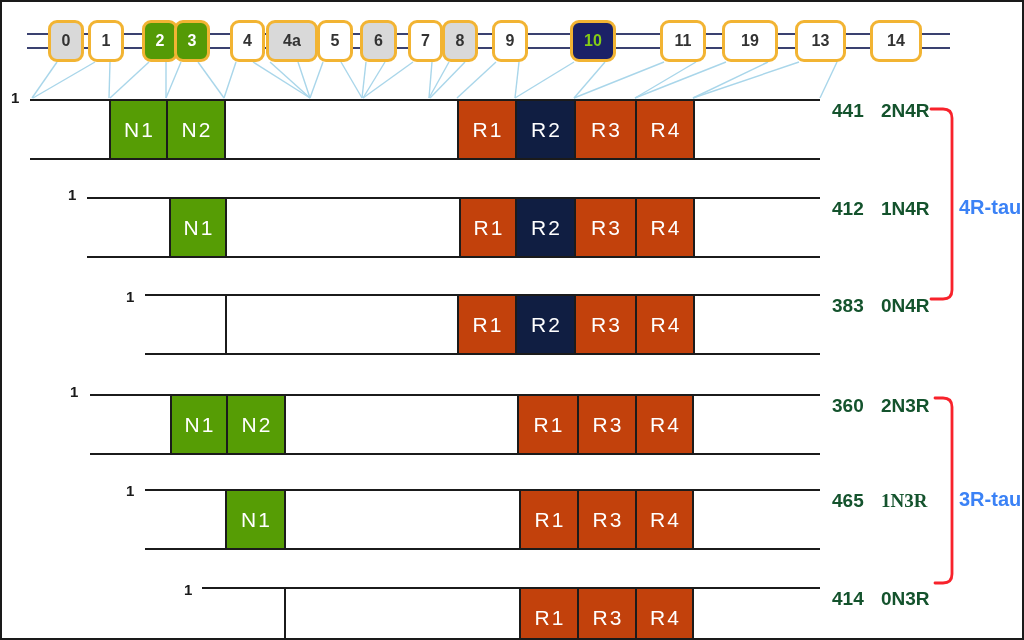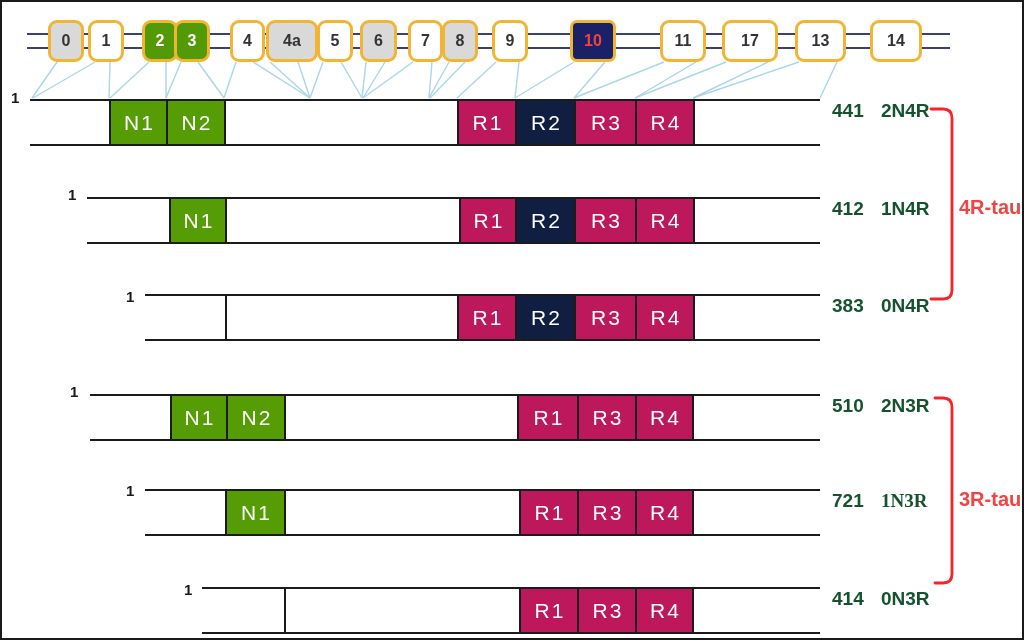--- a/index.html
+++ b/index.html
@@ -11,38 +11,38 @@
   #line-layer{position:absolute;left:0;top:0;width:1024px;height:640px;pointer-events:none;}
   .intron-line{position:absolute;height:2px;background:#3A4170;}
   .exon{
     position:absolute;top:18px;height:36px;box-sizing:content-box;
     border:3px solid #F2B433;border-radius:9px;background:#fff;
     display:flex;align-items:center;justify-content:center;
     font-size:16px;font-weight:600;color:#333333;z-index:3;
   }
   .exon.gray{background:#D9D9D9;}
   .exon.green{background:#549A06;color:#ffffff;}
-  .exon.navy{background:#1B2167;color:#ef4444;border-radius:7px;}
+  .exon.navy{background:#1B2167;color:#84cc16;}
   .iso{
-    position:absolute;box-sizing:border-box;height:47px;
+    position:absolute;box-sizing:border-box;height:61px;
     border:2px solid #1b1b1b;background:#fff;z-index:2;
   }
   .seg{
     position:absolute;top:0;bottom:0;box-sizing:border-box;
     display:flex;align-items:center;justify-content:center;
     font-size:21px;letter-spacing:2px;color:#ffffff;line-height:1;
   }
   .seg.bordered{border-left:2px solid #1b1b1b;}
   .seg.white{background:#ffffff;}
   .seg.green{background:#569D05;}
-  .seg.blue{background:#be185d;}
+  .seg.blue{background:#c2410c;}
   .seg.navy{background:#101E42;}
   .one-label{position:absolute;font-size:15px;font-weight:700;color:#1a1a1a;z-index:4;}
   .len-label,.name-label{position:absolute;font-size:19px;font-weight:600;color:#14532d;z-index:4;white-space:nowrap;}
-  .group-label{position:absolute;font-size:20px;font-weight:600;color:#ef4444;z-index:4;white-space:nowrap;}
+  .group-label{position:absolute;font-size:20px;font-weight:600;color:#3b82f6;z-index:4;white-space:nowrap;}
 </style>
 </head>
 <body>
 
 <div id="canvas">
   <svg id="line-layer" width="1024" height="640" viewBox="0 0 1024 640">
       <line x1="55" y1="60" x2="30" y2="96" stroke="#A9D6EA" stroke-width="1.4"></line>
       <line x1="93" y1="60" x2="31" y2="96" stroke="#A9D6EA" stroke-width="1.4"></line>
       <line x1="108" y1="60" x2="107" y2="96" stroke="#A9D6EA" stroke-width="1.4"></line>
       <line x1="147" y1="60" x2="108" y2="96" stroke="#A9D6EA" stroke-width="1.4"></line>
@@ -83,21 +83,21 @@
       <div class="exon green" style="left: 172px; width: 30px;">3</div>
       <div class="exon white" style="left: 228px; width: 29px;">4</div>
       <div class="exon gray" style="left: 264px; width: 46px;">4a</div>
       <div class="exon white" style="left: 315px; width: 30px;">5</div>
       <div class="exon gray" style="left: 358px; width: 31px;">6</div>
       <div class="exon white" style="left: 406px; width: 29px;">7</div>
       <div class="exon gray" style="left: 440px; width: 30px;">8</div>
       <div class="exon white" style="left: 490px; width: 30px;">9</div>
       <div class="exon navy" style="left: 568px; width: 40px;">10</div>
       <div class="exon white" style="left: 658px; width: 40px;">11</div>
-      <div class="exon white" style="left: 720px; width: 50px;">17</div>
+      <div class="exon white" style="left: 720px; width: 50px;">19</div>
       <div class="exon white" style="left: 793px; width: 45px;">13</div>
       <div class="exon white" style="left: 868px; width: 46px; border-radius: 9px;">14</div>
     </div>
   <div id="isoform-rows">
       <div class="iso" style="left: 28px; top: 97px; width: 790px;">
         <div class="seg white" style="left: -2px; width: 79px;"></div>
         <div class="seg green bordered" style="left: 77px; width: 59px;">N1</div>
         <div class="seg green bordered" style="left: 134px; width: 60px;">N2</div>
         <div class="seg white bordered" style="left: 192px; width: 235px;"></div>
         <div class="seg blue bordered" style="left: 425px; width: 60px;">R1</div>
@@ -138,33 +138,33 @@
         <div class="seg white" style="left: -2px; width: 80px;"></div>
         <div class="seg green bordered" style="left: 78px; width: 58px;">N1</div>
         <div class="seg green bordered" style="left: 134px; width: 60px;">N2</div>
         <div class="seg white bordered" style="left: 192px; width: 235px;"></div>
         <div class="seg blue bordered" style="left: 425px; width: 62px;">R1</div>
         <div class="seg blue bordered" style="left: 485px; width: 60px;">R3</div>
         <div class="seg blue bordered" style="left: 543px; width: 59px;">R4</div>
         <div class="seg white bordered" style="left: 600px; width: 130px;"></div>
       </div>
       <div class="one-label" style="left: 68px; top: 381px;">1</div>
-      <div class="len-label" style="left: 830px; top: 393px;">510</div>
+      <div class="len-label" style="left: 830px; top: 393px;">360</div>
       <div class="name-label" style="left: 879px; top: 393px;">2N3R</div>
       <div class="iso" style="left: 143px; top: 487px; width: 675px;">
         <div class="seg white" style="left: -2px; width: 80px;"></div>
         <div class="seg green bordered" style="left: 78px; width: 61px;">N1</div>
         <div class="seg white bordered" style="left: 137px; width: 237px;"></div>
         <div class="seg blue bordered" style="left: 372px; width: 60px;">R1</div>
         <div class="seg blue bordered" style="left: 430px; width: 60px;">R3</div>
         <div class="seg blue bordered" style="left: 488px; width: 59px;">R4</div>
         <div class="seg white bordered" style="left: 545px; width: 130px;"></div>
       </div>
       <div class="one-label" style="left: 124px; top: 480px;">1</div>
-      <div class="len-label" style="left: 830px; top: 488px;">721</div>
+      <div class="len-label" style="left: 830px; top: 488px;">465</div>
       <div class="name-label" style="left: 879px; top: 488px; font-family: Liberation Serif, serif;">1N3R</div>
       <div class="iso" style="left: 200px; top: 585px; width: 618px;">
         <div class="seg white" style="left: -2px; width: 82px;"></div>
         <div class="seg white bordered" style="left: 80px; width: 237px;"></div>
         <div class="seg blue bordered" style="left: 315px; width: 60px;">R1</div>
         <div class="seg blue bordered" style="left: 373px; width: 60px;">R3</div>
         <div class="seg blue bordered" style="left: 431px; width: 59px;">R4</div>
         <div class="seg white bordered" style="left: 488px; width: 130px;"></div>
       </div>
       <div class="one-label" style="left: 182px; top: 579px;">1</div>

